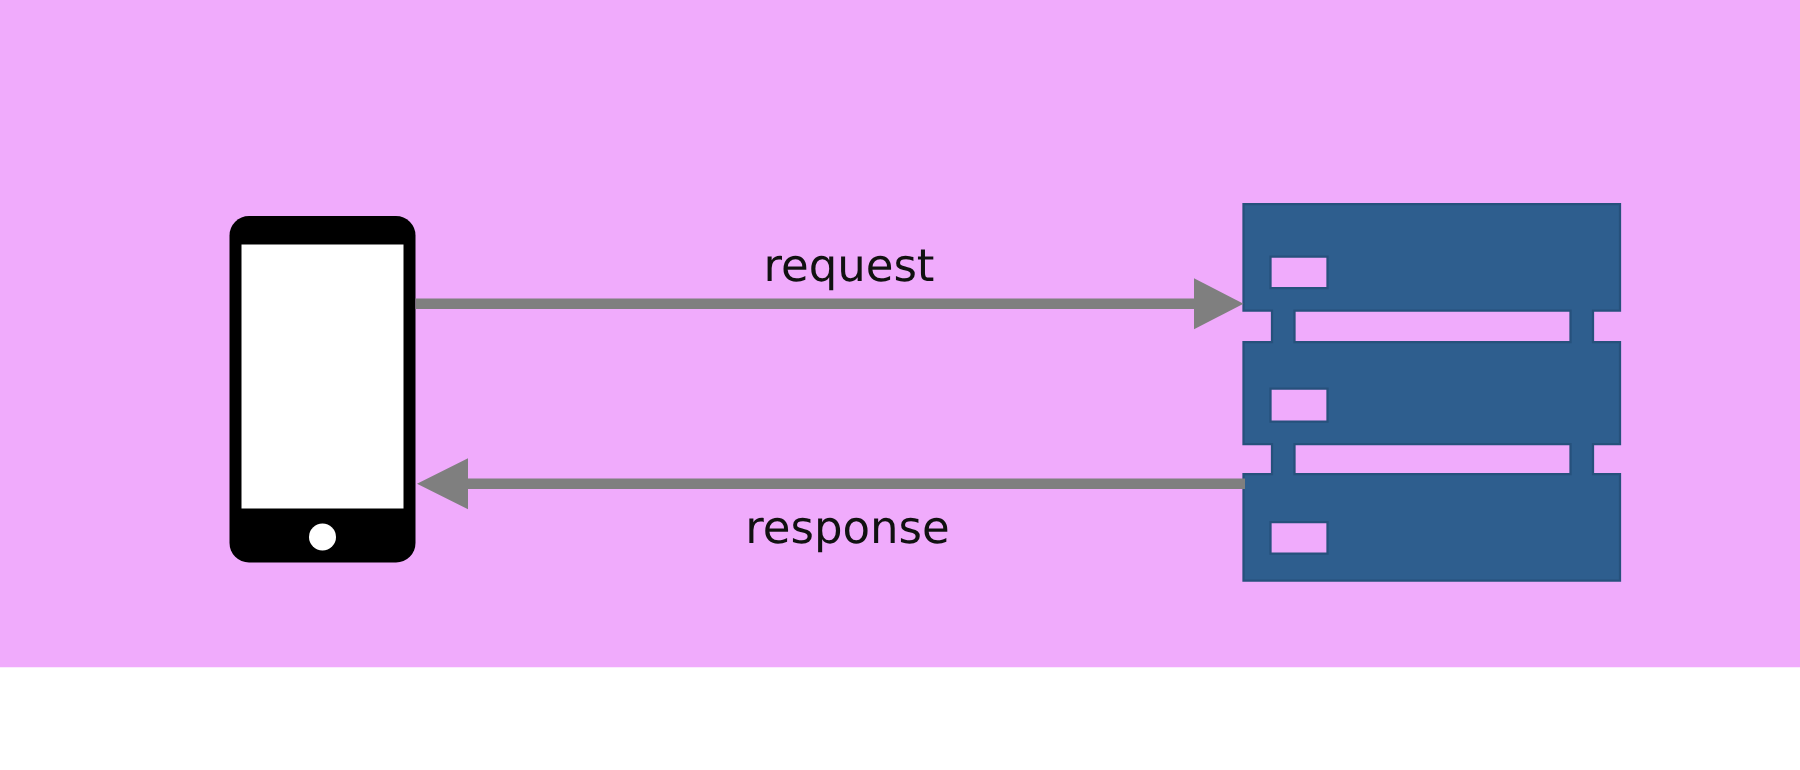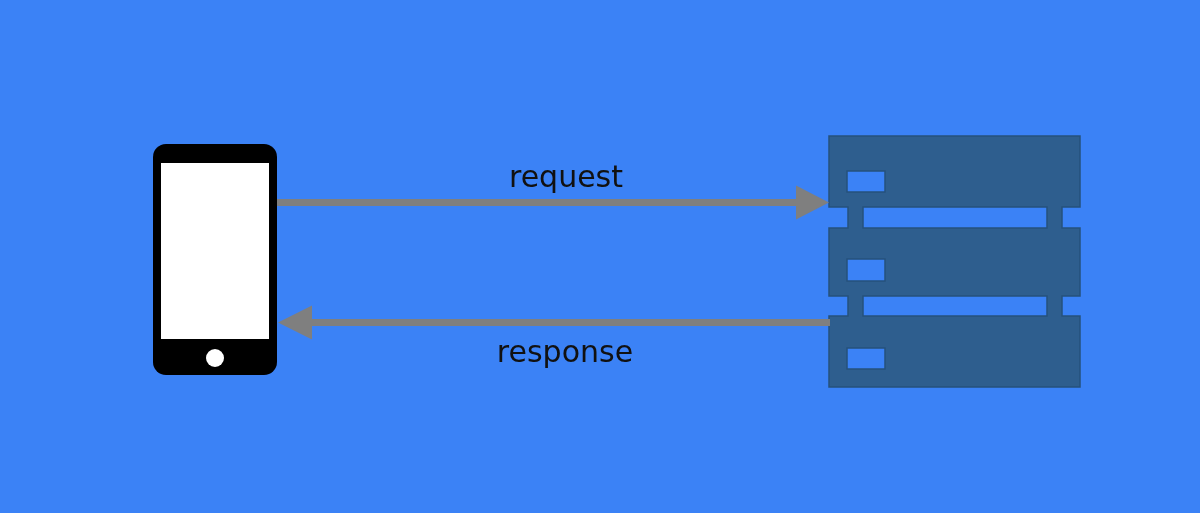--- a/index.html
+++ b/index.html
@@ -3,22 +3,22 @@
 <meta charset="utf-8">
 <style>
   html, body {
     margin: 0;
     padding: 0;
     background: #ffffff;
   }
   .stage {
     position: relative;
     width: 1200px;
-    height: 513px;
-    background: #3b82f6;
+    height: 445px;
+    background: #f0abfc;
     overflow: hidden;
     font-family: "DejaVu Sans", "Liberation Sans", sans-serif;
   }
   svg { display: block; }
   .server-shape {
     stroke: #26517c;
     stroke-width: 1.5;
     stroke-linejoin: miter;
   }
   .arrow-line {

